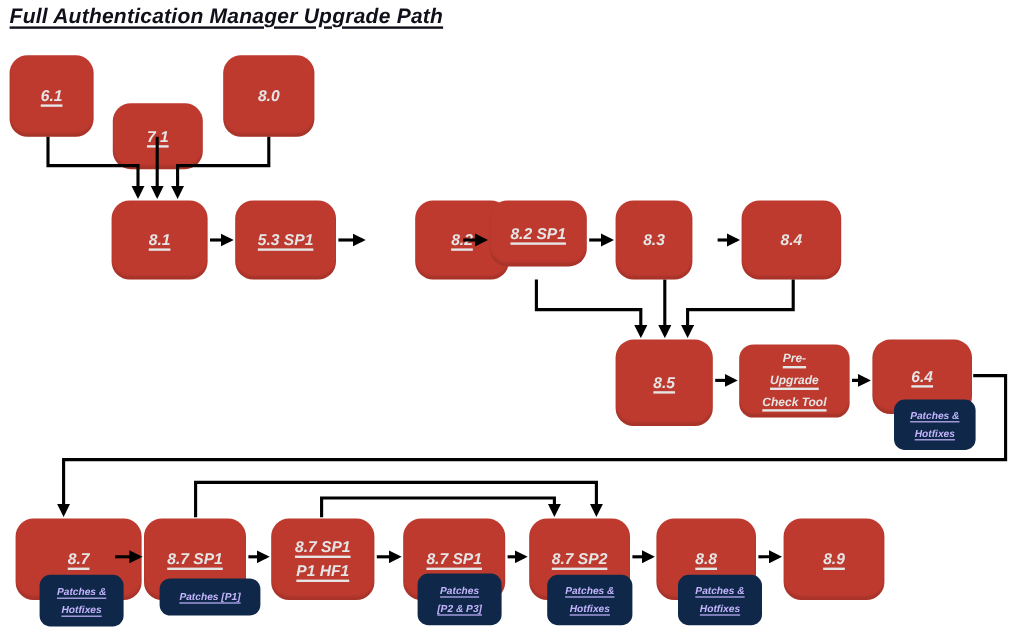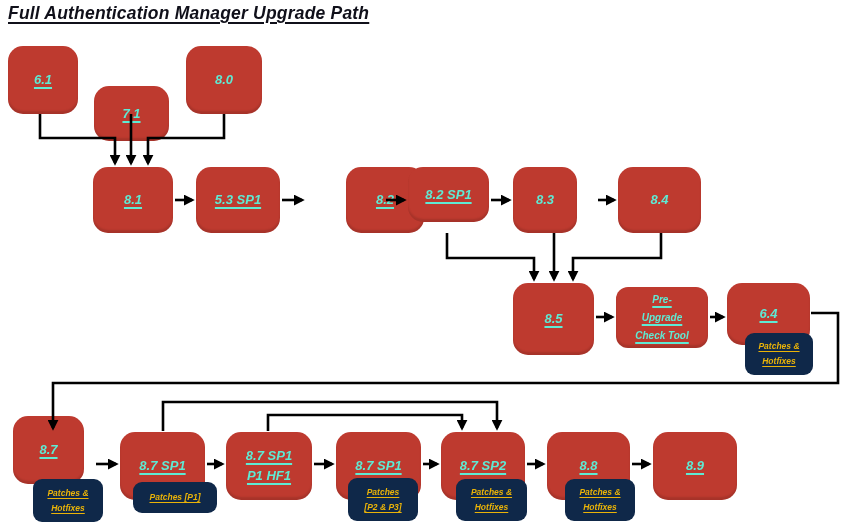--- a/index.html
+++ b/index.html
@@ -11,35 +11,35 @@
     position:absolute;left:8px;top:3px;
     font-size:17.5px;font-weight:bold;color:var(--title,#10101a);
     text-decoration:underline;text-underline-offset:3px;text-decoration-thickness:2px;
     letter-spacing:.2px;white-space:nowrap;
   }
   .node{
     position:absolute;z-index:1;
     background:var(--box,#be3a2f);
     border-radius:15px;
     display:flex;align-items:center;justify-content:center;
-    color:#5eead4;font-weight:bold;
+    color:#e5e5e5;font-weight:bold;
     box-shadow:inset 0 -3px 2px rgba(0,0,0,0.12);
   }
   .node .node-label{text-align:center;font-size:13px;}
   .node .line{line-height:20px;white-space:nowrap;}
   .node.u .line{text-decoration:underline;text-underline-offset:3px;text-decoration-thickness:1.5px;}
   .node.tool{border-radius:12px;}
   .node.tool .node-label{font-size:10px;}
   .node.tool .line{line-height:18px;}
   .badge{
     position:absolute;z-index:3;
     background:var(--badge,#0f2849);
     border-radius:9px;
     display:flex;align-items:center;justify-content:center;
-    color:#eab308;font-weight:bold;
+    color:#c4b5fd;font-weight:bold;
   }
   .badge .badge-label{text-align:center;}
   .badge .line{
     font-size:8.5px;line-height:15px;white-space:nowrap;
     text-decoration:underline;text-underline-offset:2px;
   }
   #connector-layer{position:absolute;left:0;top:0;z-index:2;pointer-events:none;}
   .edge{fill:none;stroke:var(--line,#000);stroke-width:2.6;stroke-linejoin:miter;}
   #arrowhead path{fill:var(--line,#000);}
 </style>
@@ -132,21 +132,21 @@
         <div class="line">Pre-</div>
         <div class="line">Upgrade</div>
         <div class="line">Check Tool</div>
       </div>
     </div>
     <div class="node u" style="left: 727px; top: 283px; width: 83px; height: 62px;">
       <div class="node-label">
         <div class="line">6.4</div>
       </div>
     </div>
-    <div class="node u" style="left: 13px; top: 416px; width: 71px; height: 68px;">
+    <div class="node u" style="left: 13px; top: 432px; width: 105px; height: 68px;">
       <div class="node-label">
         <div class="line">8.7</div>
       </div>
     </div>
     <div class="node u" style="left: 120px; top: 432px; width: 85px; height: 68px;">
       <div class="node-label">
         <div class="line">8.7 SP1</div>
       </div>
     </div>
     <div class="node u" style="left: 226px; top: 432px; width: 86px; height: 68px;">

